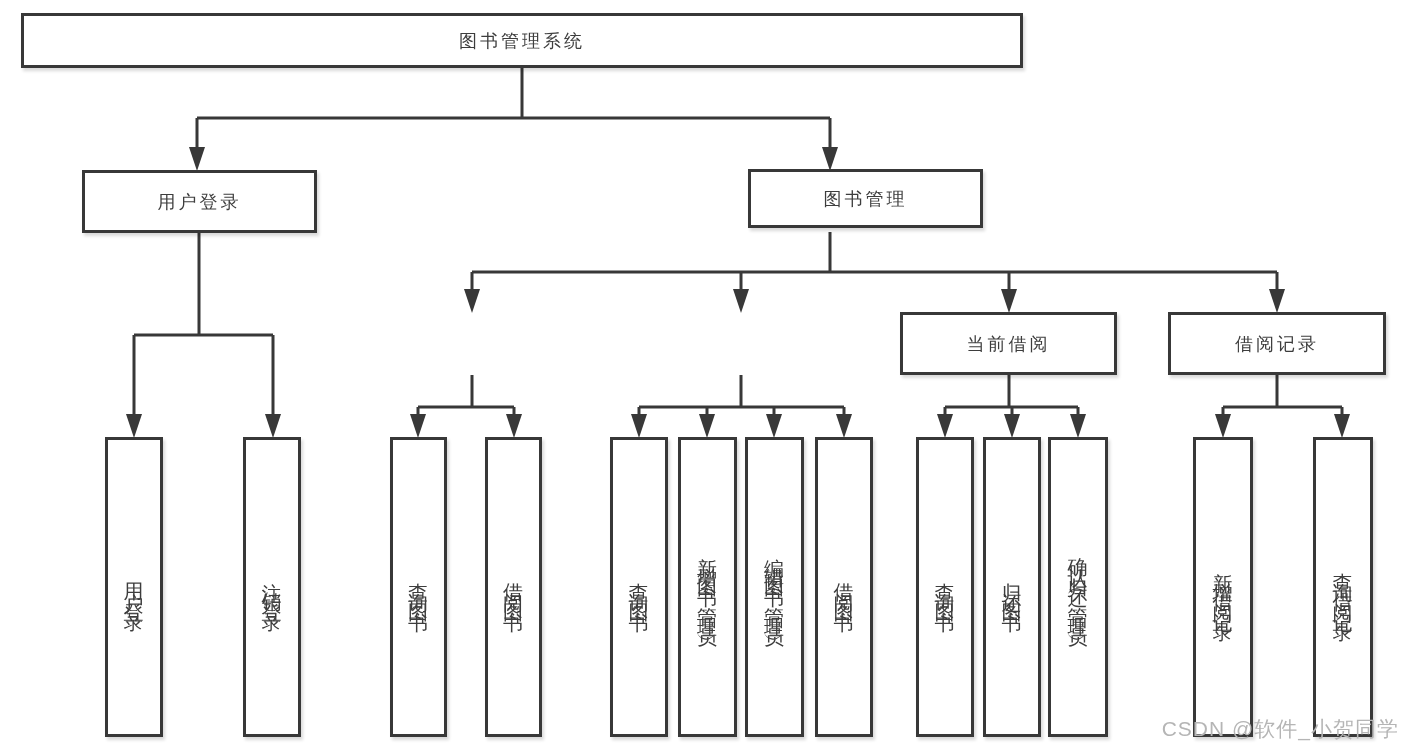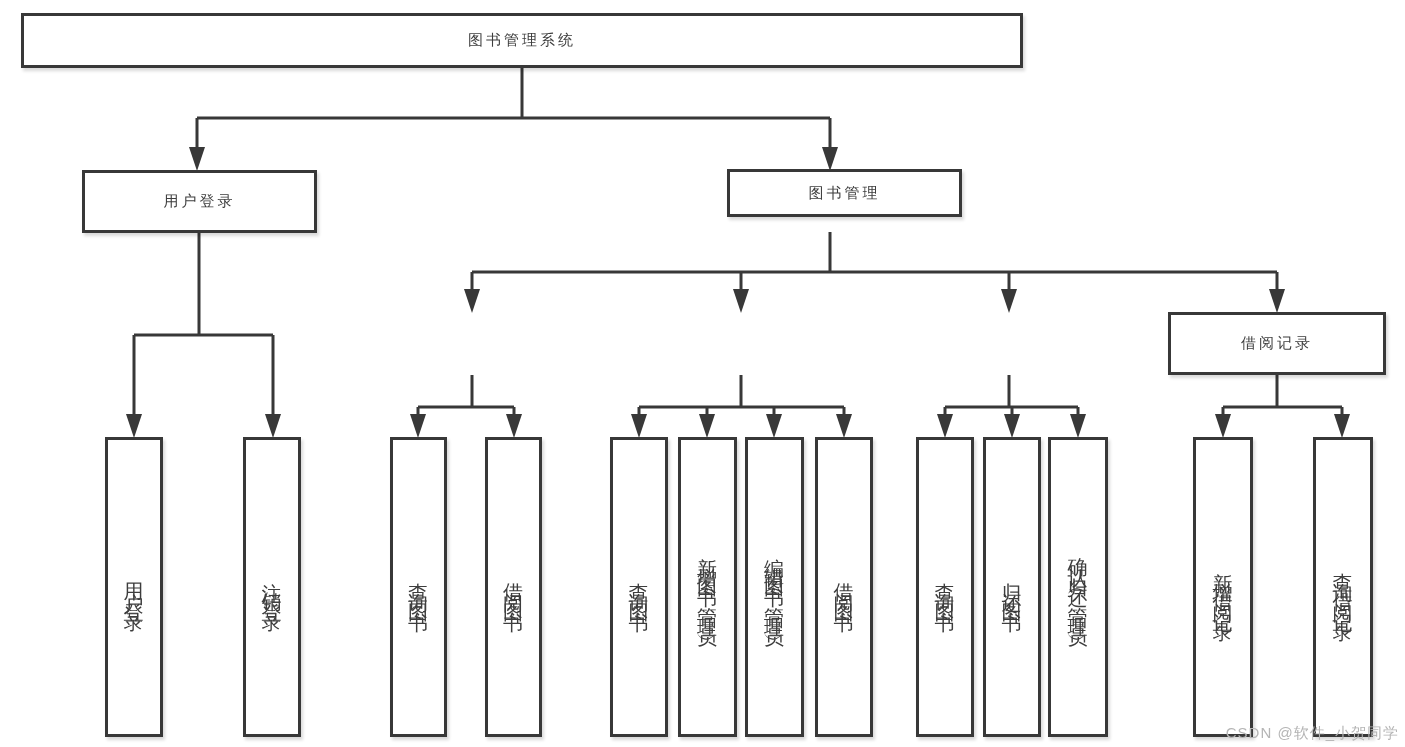--- a/index.html
+++ b/index.html
@@ -38,41 +38,41 @@
     background: #ffffff;
     border: 3px solid var(--line, #3a3a3a);
     box-shadow: 2px 3px 3px rgba(0,0,0,0.15);
     display: flex;
     align-items: center;
     justify-content: center;
     color: var(--text, #3d3d3d);
     z-index: 2;
   }
   .hbox {
-    font-size: 15px;
+    font-size: 18px;
     letter-spacing: 3px;
     white-space: nowrap;
     text-align: right;
   }
   .vbox {
     top: 437px;
     height: 300px;
     font-size: 20px;
   }
   .vbox .vlabel {
     writing-mode: vertical-rl;
     text-orientation: mixed;
     letter-spacing: 10px;
     line-height: 1;
   }
   #watermark {
     position: absolute;
     right: 6px;
     bottom: 4px;
-    font-size: 15px;
+    font-size: 21px;
     letter-spacing: 1px;
     color: var(--watermark, #b5b5b5);
     z-index: 5;
     white-space: nowrap;
   }
 </style>
 </head>
 <body>
 
 <div id="canvas">
@@ -113,24 +113,27 @@
     <polygon points="1334,414 1350,414 1342,438"></polygon>
   </svg>
 
   <div class="box hbox" style="left:21px; top:13px; width:1002px; height:55px;">
     <span>图书管理系统</span>
   </div>
 
   <div class="box hbox" style="left:82px; top:170px; width:235px; height:63px;">
     <span>用户登录</span>
   </div>
-  <div class="box hbox" style="left:727px; top:169px; width:235px; height:48px;">
+  <div class="box hbox" style="left:748px; top:169px; width:235px; height:59px;">
     <span>图书管理</span>
   </div>
 
+  <div class="box hbox" style="left:900px; top:312px; width:217px; height:63px;">
+    <span>当前借阅</span>
+  </div>
   <div class="box hbox" style="left:1168px; top:312px; width:218px; height:63px;">
     <span>借阅记录</span>
   </div>
 
   <div class="box vbox" style="left:105px; width:58px;">
     <span class="vlabel">用户登录</span>
   </div>
   <div class="box vbox" style="left:243px; width:58px;">
     <span class="vlabel">注销登录</span>
   </div>

